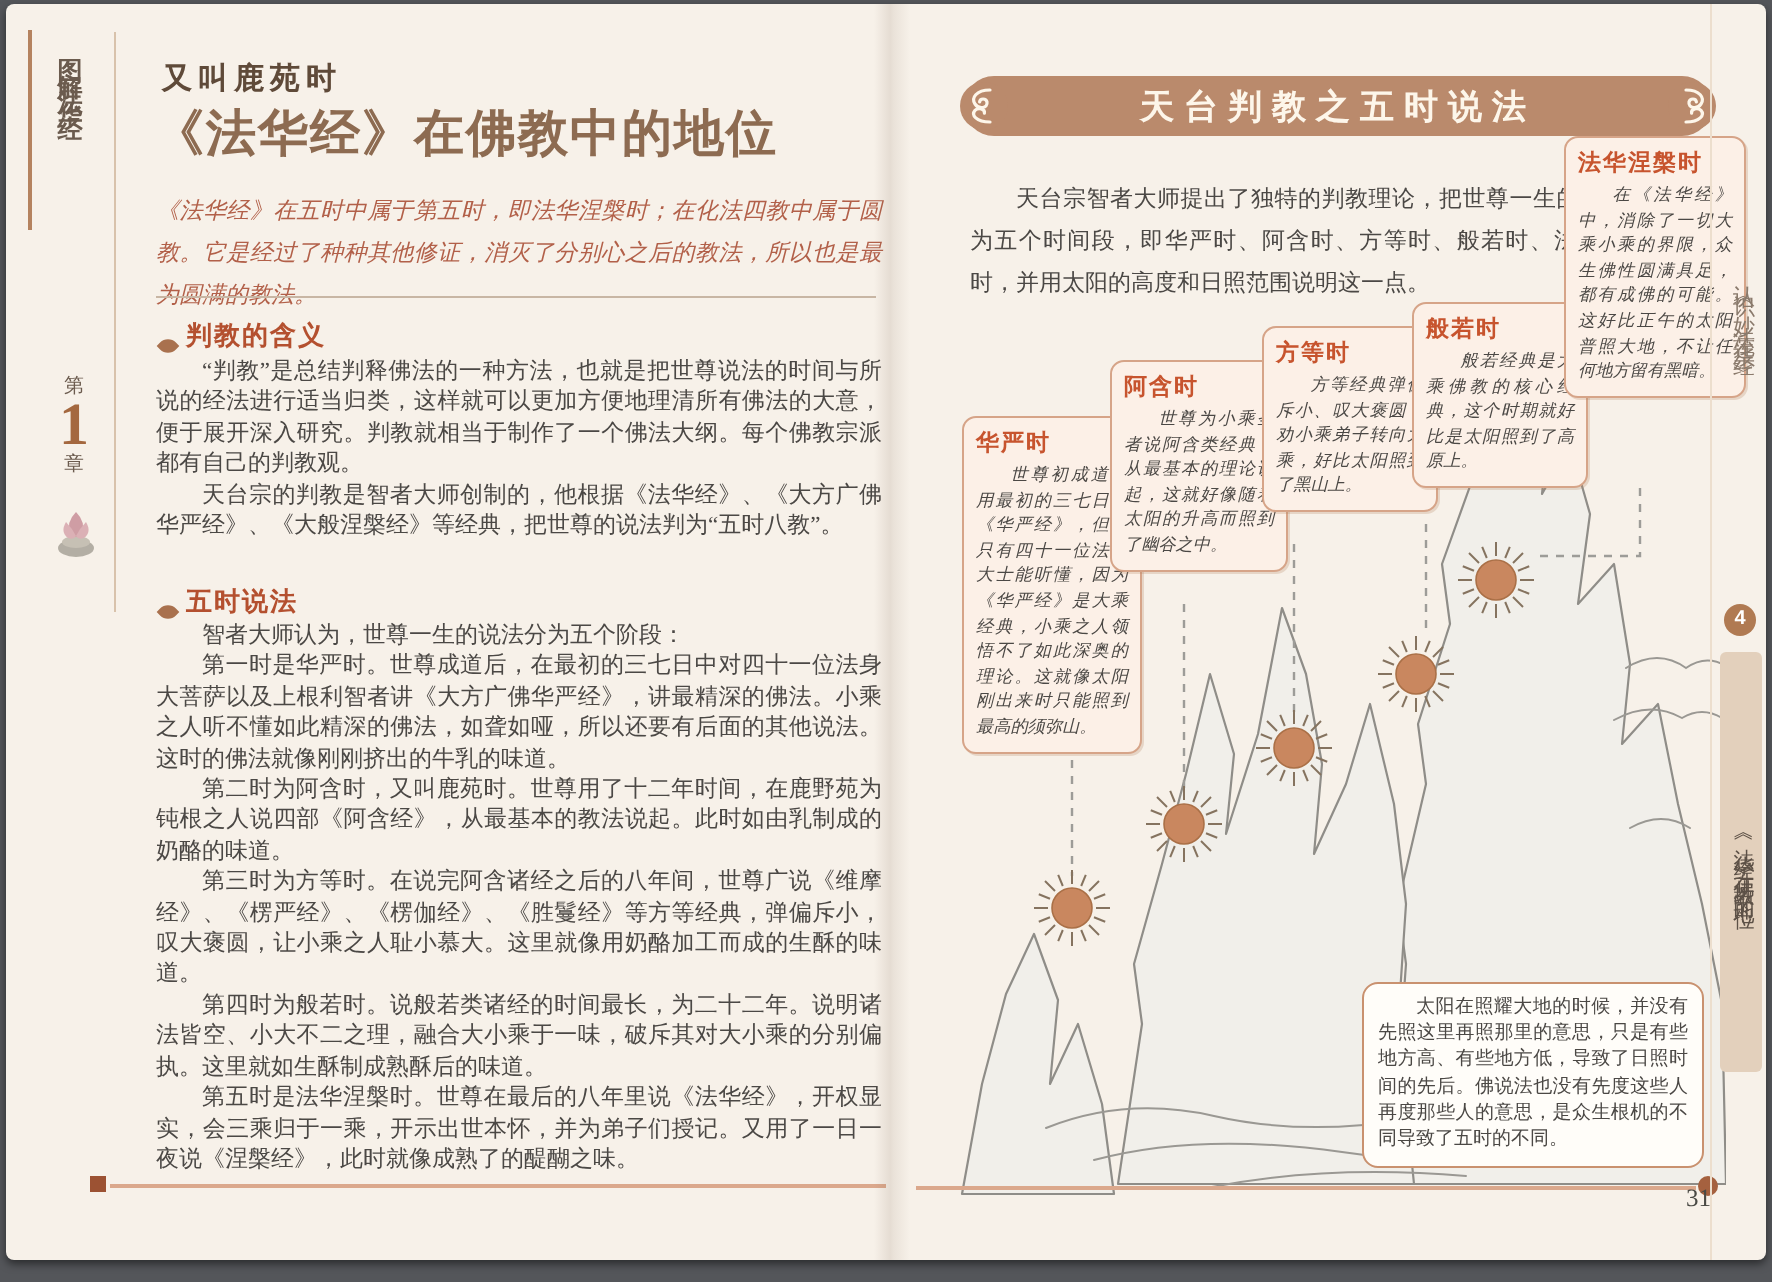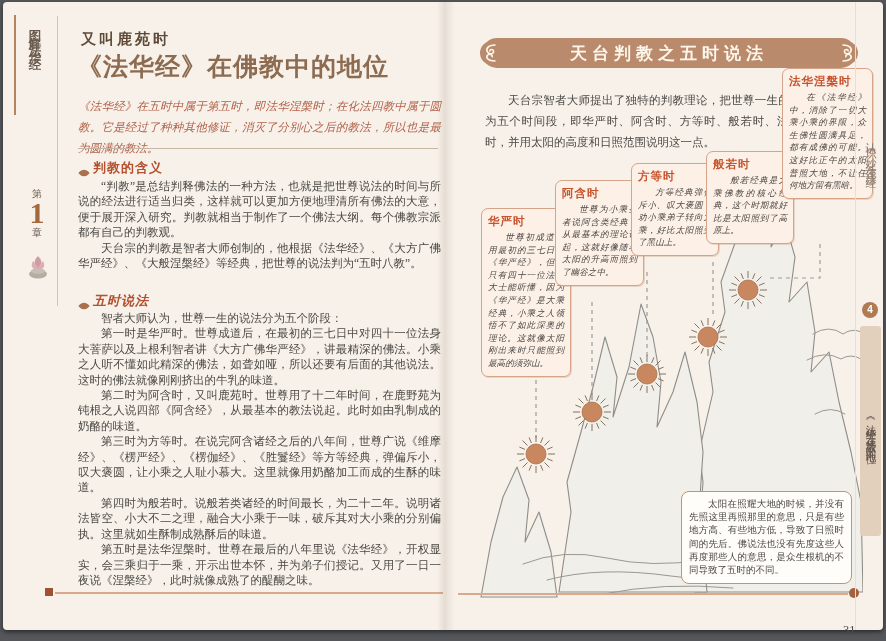--- a/index.html
+++ b/index.html
@@ -76,21 +76,21 @@
 
     <div class="sec-head" style="top:157px;">
       <span class="leaf"></span>
       <span>判教的含义</span>
     </div>
     <div class="body-block" style="top:177px;">
       <p>“判教”是总结判释佛法的一种方法，也就是把世尊说法的时间与所说的经法进行适当归类，这样就可以更加方便地理清所有佛法的大意，便于展开深入研究。判教就相当于制作了一个佛法大纲。每个佛教宗派都有自己的判教观。</p>
       <p>天台宗的判教是智者大师创制的，他根据《法华经》、《大方广佛华严经》、《大般涅槃经》等经典，把世尊的说法判为“五时八教”。</p>
     </div>
 
-    <div class="sec-head" style="top:290px;font-style:italic;">
+    <div class="sec-head" style="top:290px;">
       <span class="leaf"></span>
       <span>五时说法</span>
     </div>
     <div class="body-block" style="top:309px;">
       <p>智者大师认为，世尊一生的说法分为五个阶段：</p>
       <p>第一时是华严时。世尊成道后，在最初的三七日中对四十一位法身大菩萨以及上根利智者讲《大方广佛华严经》，讲最精深的佛法。小乘之人听不懂如此精深的佛法，如聋如哑，所以还要有后面的其他说法。这时的佛法就像刚刚挤出的牛乳的味道。</p>
       <p>第二时为阿含时，又叫鹿苑时。世尊用了十二年时间，在鹿野苑为钝根之人说四部《阿含经》，从最基本的教法说起。此时如由乳制成的奶酪的味道。</p>
       <p>第三时为方等时。在说完阿含诸经之后的八年间，世尊广说《维摩经》、《楞严经》、《楞伽经》、《胜鬘经》等方等经典，弹偏斥小，叹大褒圆，让小乘之人耻小慕大。这里就像用奶酪加工而成的生酥的味道。</p>
       <p>第四时为般若时。说般若类诸经的时间最长，为二十二年。说明诸法皆空、小大不二之理，融合大小乘于一味，破斥其对大小乘的分别偏执。这里就如生酥制成熟酥后的味道。</p>
       <p>第五时是法华涅槃时。世尊在最后的八年里说《法华经》，开权显实，会三乘归于一乘，开示出世本怀，并为弟子们授记。又用了一日一夜说《涅槃经》，此时就像成熟了的醍醐之味。</p>
@@ -196,21 +196,21 @@
       <h4>法华涅槃时</h4>
       <p>在《法华经》中，消除了一切大乘小乘的界限，众生佛性圆满具足，都有成佛的可能。这好比正午的太阳普照大地，不让任何地方留有黑暗。</p>
     </div>
 
     <div class="caption-box">
       <p>太阳在照耀大地的时候，并没有先照这里再照那里的意思，只是有些地方高、有些地方低，导致了日照时间的先后。佛说法也没有先度这些人再度那些人的意思，是众生根机的不同导致了五时的不同。</p>
     </div>
 
     <div class="r-footer-line"></div>
     <div class="r-footer-dot"></div>
-    <div class="pageno" style="left:840px;top:621px;">31</div>
+    <div class="pageno" style="left:840px;top:590px;">31</div>
 
     <div class="r-sidebar"></div>
     <div class="r-chap-title vtext">认识《妙法莲华经》</div>
     <div class="sec-circle">4</div>
     <div class="r-sec-box">
       <div class="vtext">《法华经》在佛教中的地位</div>
     </div>
   </div>
 
   <div class="gutter"></div>

